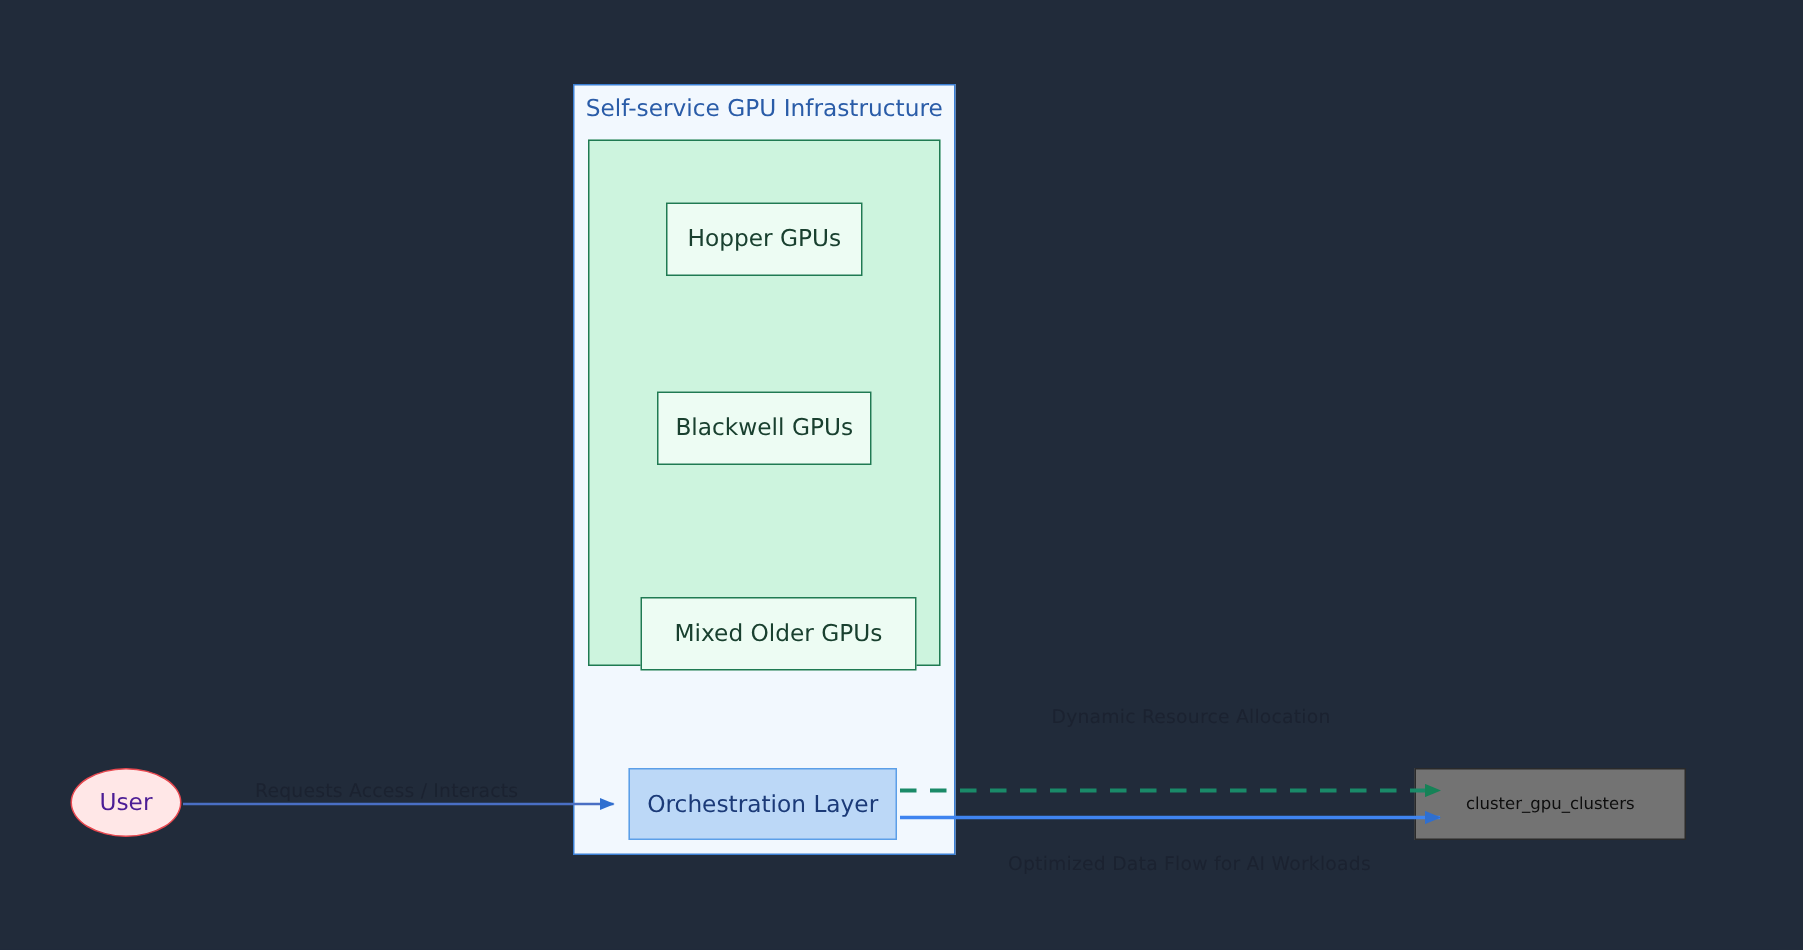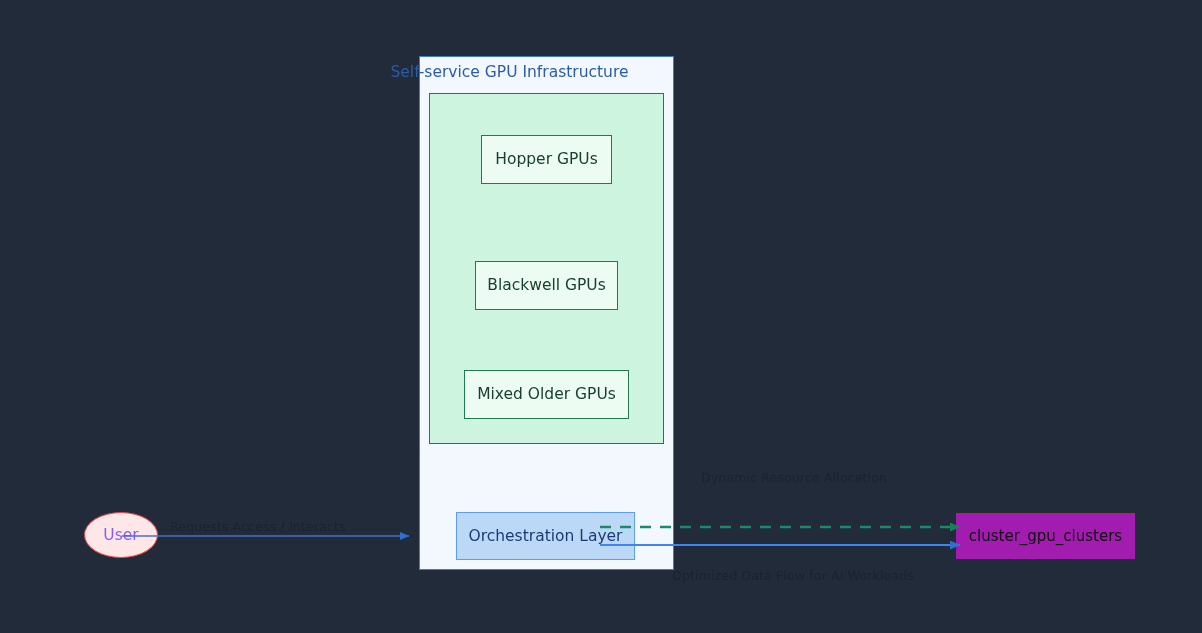--- a/index.html
+++ b/index.html
@@ -26,21 +26,20 @@
   }
 
   .node {
     position: absolute;
     box-sizing: border-box;
     display: flex;
     align-items: center;
     justify-content: center;
     text-align: center;
     line-height: 1.2;
-    margin-left: 37px;
   }
 
   
   #outer-subgraph {
     left: 382px;
     top: 56px;
     width: 255px;
     height: 514px;
     background: #f2f8fe;
     border: 1px solid #3b7fd4;
@@ -84,56 +83,56 @@
 
   
   .gpu-node {
     background: #edfcf3;
     border: 1.4px solid #1f7a52;
     color: #19402f;
     font-size: 15.5px;
   }
   #node-hopper   { left: 444px; top: 135px; width: 131px; height: 49px; }
   #node-blackwell{ left: 438px; top: 261px; width: 143px; height: 49px; }
-  #node-mixed    { left: 427px; top: 370px; width: 165px; height: 49px; }
+  #node-mixed    { left: 427px; top: 398px; width: 184px; height: 49px; }
 
   
   #node-orchestration {
     left: 419px;
     top: 512px;
     width: 179px;
     height: 48px;
     background: #bcd8f7;
     border: 1.5px solid #5c9fe8;
     color: #1b3a78;
     font-size: 15.5px;
   }
 
   
   #node-cluster-gpu-clusters {
-    left: 918px;
+    left: 943px;
     top: 512px;
     width: 181px;
     height: 48px;
-    background: #a21caf;
+    background: #737373;
     border: 1.4px solid #2a2a2a;
     color: #0d0d0d;
-    font-size: 15px;
+    font-size: 11px;
   }
 
   
   #node-user {
     left: 47px;
     top: 512px;
     width: 74px;
     height: 46px;
     background: #ffe7e7;
     border: 1.5px solid #e8484f;
     border-radius: 50%;
-    color: #8b5cf6;
+    color: #4c1d95;
     font-size: 15.5px;
   }
 
   
   .edge-label {
     position: absolute;
     color: #1b2230;
     font-size: 12.5px;
     white-space: nowrap;
     letter-spacing: 0.15px;

